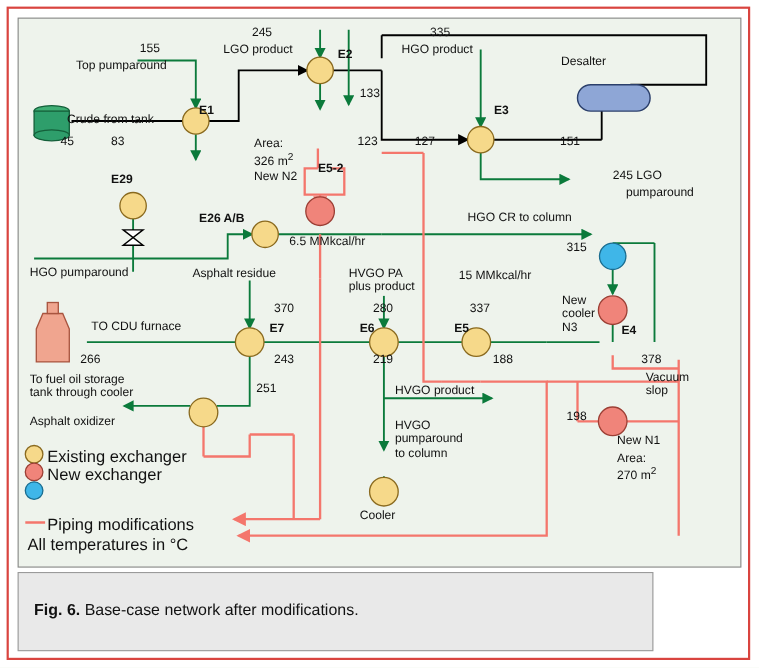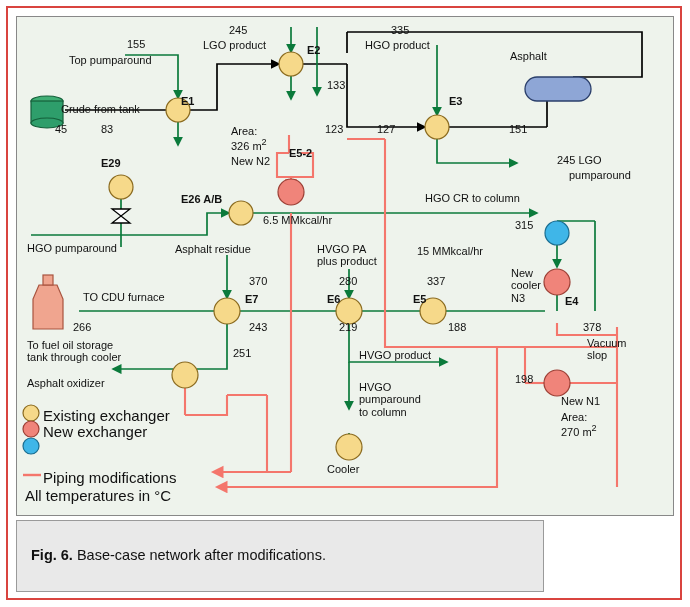--- a/index.html
+++ b/index.html
@@ -12,21 +12,21 @@
   #frame{
     position:absolute;left:6px;top:6px;width:676px;height:594px;
     border:2px solid #d9443f;background:#ffffff;box-sizing:border-box;
   }
   #diagram{
     position:absolute;left:8px;top:8px;width:658px;height:500px;
     background:#eef3ec;border:1px solid #888;box-sizing:border-box;
     overflow:hidden;
   }
   #caption{
-    position:absolute;left:8px;top:512px;width:528px;height:72px;
+    position:absolute;left:8px;top:512px;width:578px;height:72px;
     background:#e9e9e9;border:1px solid #9a9a9a;box-sizing:border-box;
   }
   #caption .ctext{
     position:absolute;left:14px;top:26px;font-size:14.5px;color:#111;
   }
   #caption .ctext b{font-weight:bold;}
   svg{position:absolute;left:0;top:0;}
   .lbl{
     position:absolute;font-size:11px;color:#111;line-height:1.12;
     white-space:pre;
@@ -221,21 +221,21 @@
 
     <div class="lbl" style="left:110px;top:21px;">155</div>
     <div class="lbl" style="left:52px;top:37px;">Top pumparound</div>
 
     <div class="lbl" style="left:212px;top:7px;">245</div>
     <div class="lbl" style="left:186px;top:22px;">LGO product</div>
     <div class="lbl b" style="left:290px;top:27px;">E2</div>
 
     <div class="lbl" style="left:374px;top:7px;">335</div>
     <div class="lbl" style="left:348px;top:22px;">HGO product</div>
-    <div class="lbl" style="left:493px;top:33px;">Asphalt</div>
+    <div class="lbl" style="left:493px;top:33px;">Desalter</div>
 
     <div class="lbl" style="left:44px;top:86px;">Crude from tank</div>
     <div class="lbl" style="left:38px;top:106px;">45</div>
     <div class="lbl b" style="left:164px;top:78px;">E1</div>
     <div class="lbl" style="left:84px;top:106px;">83</div>
 
     <div class="lbl" style="left:310px;top:62px;">133</div>
     <div class="lbl" style="left:308px;top:106px;">123</div>
     <div class="lbl" style="left:360px;top:106px;">127</div>
     <div class="lbl b" style="left:432px;top:78px;">E3</div>

